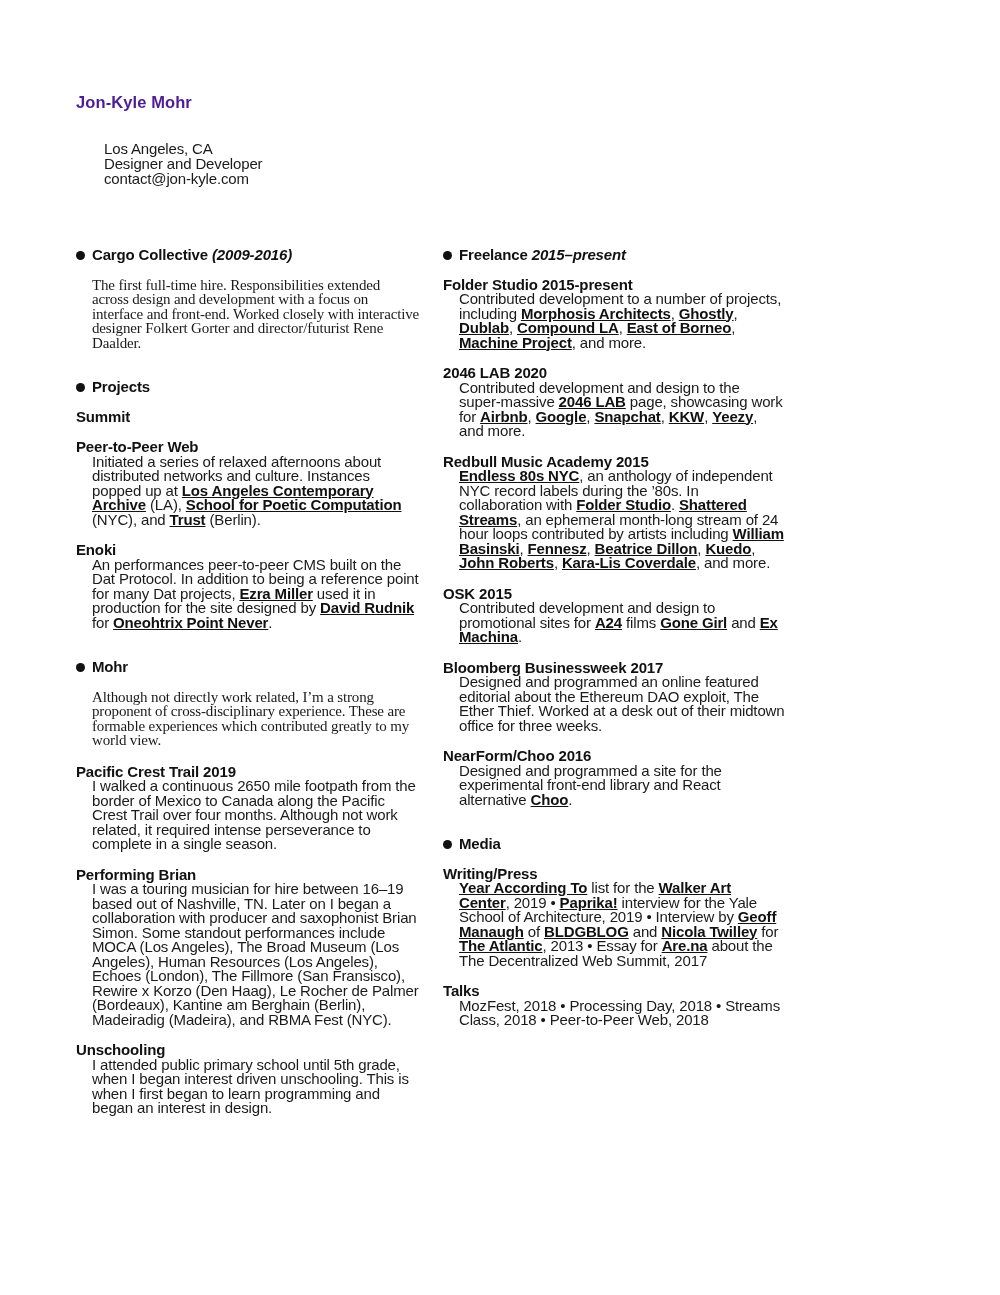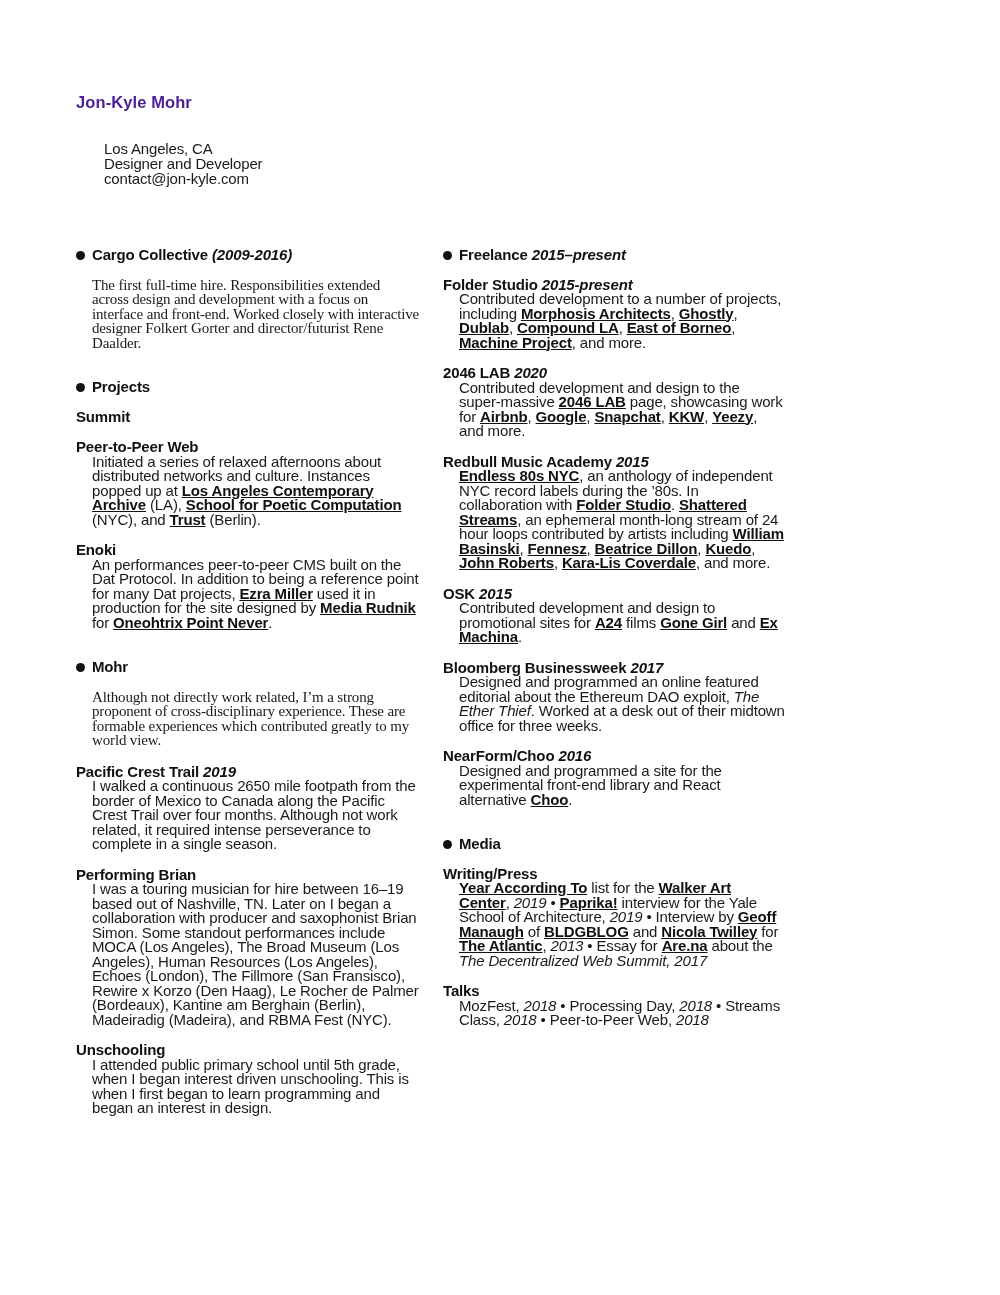--- a/index.html
+++ b/index.html
@@ -26,21 +26,21 @@
     position:absolute; left:0; top:2.5px;
     width:9px; height:9px; border-radius:50%; background:#111;
   }
   .head-date { font-weight:700; font-style:italic; }
   p.lead { padding-left:16px; margin-bottom:17px;font-family:Liberation Serif, serif; }
   .entry { margin-bottom:16px; }
   .entry-title { font-weight:700; color:#111; }
   .entry-title .i { font-weight:700; }
   p.entry-body { padding-left:16px; }
   .b { font-weight:700; color:#111;text-decoration:underline; }
-  .i { font-style:italic; }
+  .i { }
 </style>
 </head>
 <body>
 
 <div class="page">
   <h1 class="title">Jon-Kyle Mohr</h1>
   <div class="contact">
     <div>Los Angeles, CA</div>
     <div>Designer and Developer</div>
     <div>contact@jon-kyle.com</div>
@@ -52,21 +52,21 @@
         <div class="section-head"><span class="bullet"></span><span>Projects</span></div>
         <div class="entry">
           <div class="entry-title"><span>Summit</span></div>
         </div>
         <div class="entry">
           <div class="entry-title"><span>Peer-to-Peer Web</span></div>
           <p class="entry-body"><span>Initiated a series of relaxed afternoons about distributed networks and culture. Instances popped up at </span><span class="b ">Los Angeles Contemporary Archive</span><span> (LA), </span><span class="b ">School for Poetic Computation</span><span> (NYC), and </span><span class="b ">Trust</span><span> (Berlin).</span></p>
         </div>
         <div class="entry">
           <div class="entry-title"><span>Enoki</span></div>
-          <p class="entry-body"><span>An performances peer-to-peer CMS built on the Dat Protocol. In addition to being a reference point for many Dat projects, </span><span class="b ">Ezra Miller</span><span> used it in production for the site designed by </span><span class="b ">Media Rudnik</span><span> for </span><span class="b ">Oneohtrix Point Never</span><span>.</span></p>
+          <p class="entry-body"><span>An performances peer-to-peer CMS built on the Dat Protocol. In addition to being a reference point for many Dat projects, </span><span class="b ">Ezra Miller</span><span> used it in production for the site designed by </span><span class="b ">David Rudnik</span><span> for </span><span class="b ">Oneohtrix Point Never</span><span>.</span></p>
         </div>
         <div class="section-head"><span class="bullet"></span><span>Mohr</span></div>
         <p class="lead"><span>Although not directly work related, I’m a strong proponent of cross-disciplinary experience. These are formable experiences which contributed greatly to my world view.</span></p>
         <div class="entry">
           <div class="entry-title"><span>Pacific Crest Trail</span> <span class="i">2019</span></div>
           <p class="entry-body"><span>I walked a continuous 2650 mile footpath from the border of Mexico to Canada along the Pacific Crest Trail over four months. Although not work related, it required intense perseverance to complete in a single season.</span></p>
         </div>
         <div class="entry">
           <div class="entry-title"><span>Performing Brian</span></div>
           <p class="entry-body"><span>I was a touring musician for hire between 16–19 based out of Nashville, TN. Later on I began a collaboration with producer and saxophonist Brian Simon. Some standout performances include MOCA (Los Angeles), The Broad Museum (Los Angeles), Human Resources (Los Angeles), Echoes (London), The Fillmore (San Fransisco), Rewire x Korzo (Den Haag), Le Rocher de Palmer (Bordeaux), Kantine am Berghain (Berlin), Madeiradig (Madeira), and RBMA Fest (NYC).</span></p>

